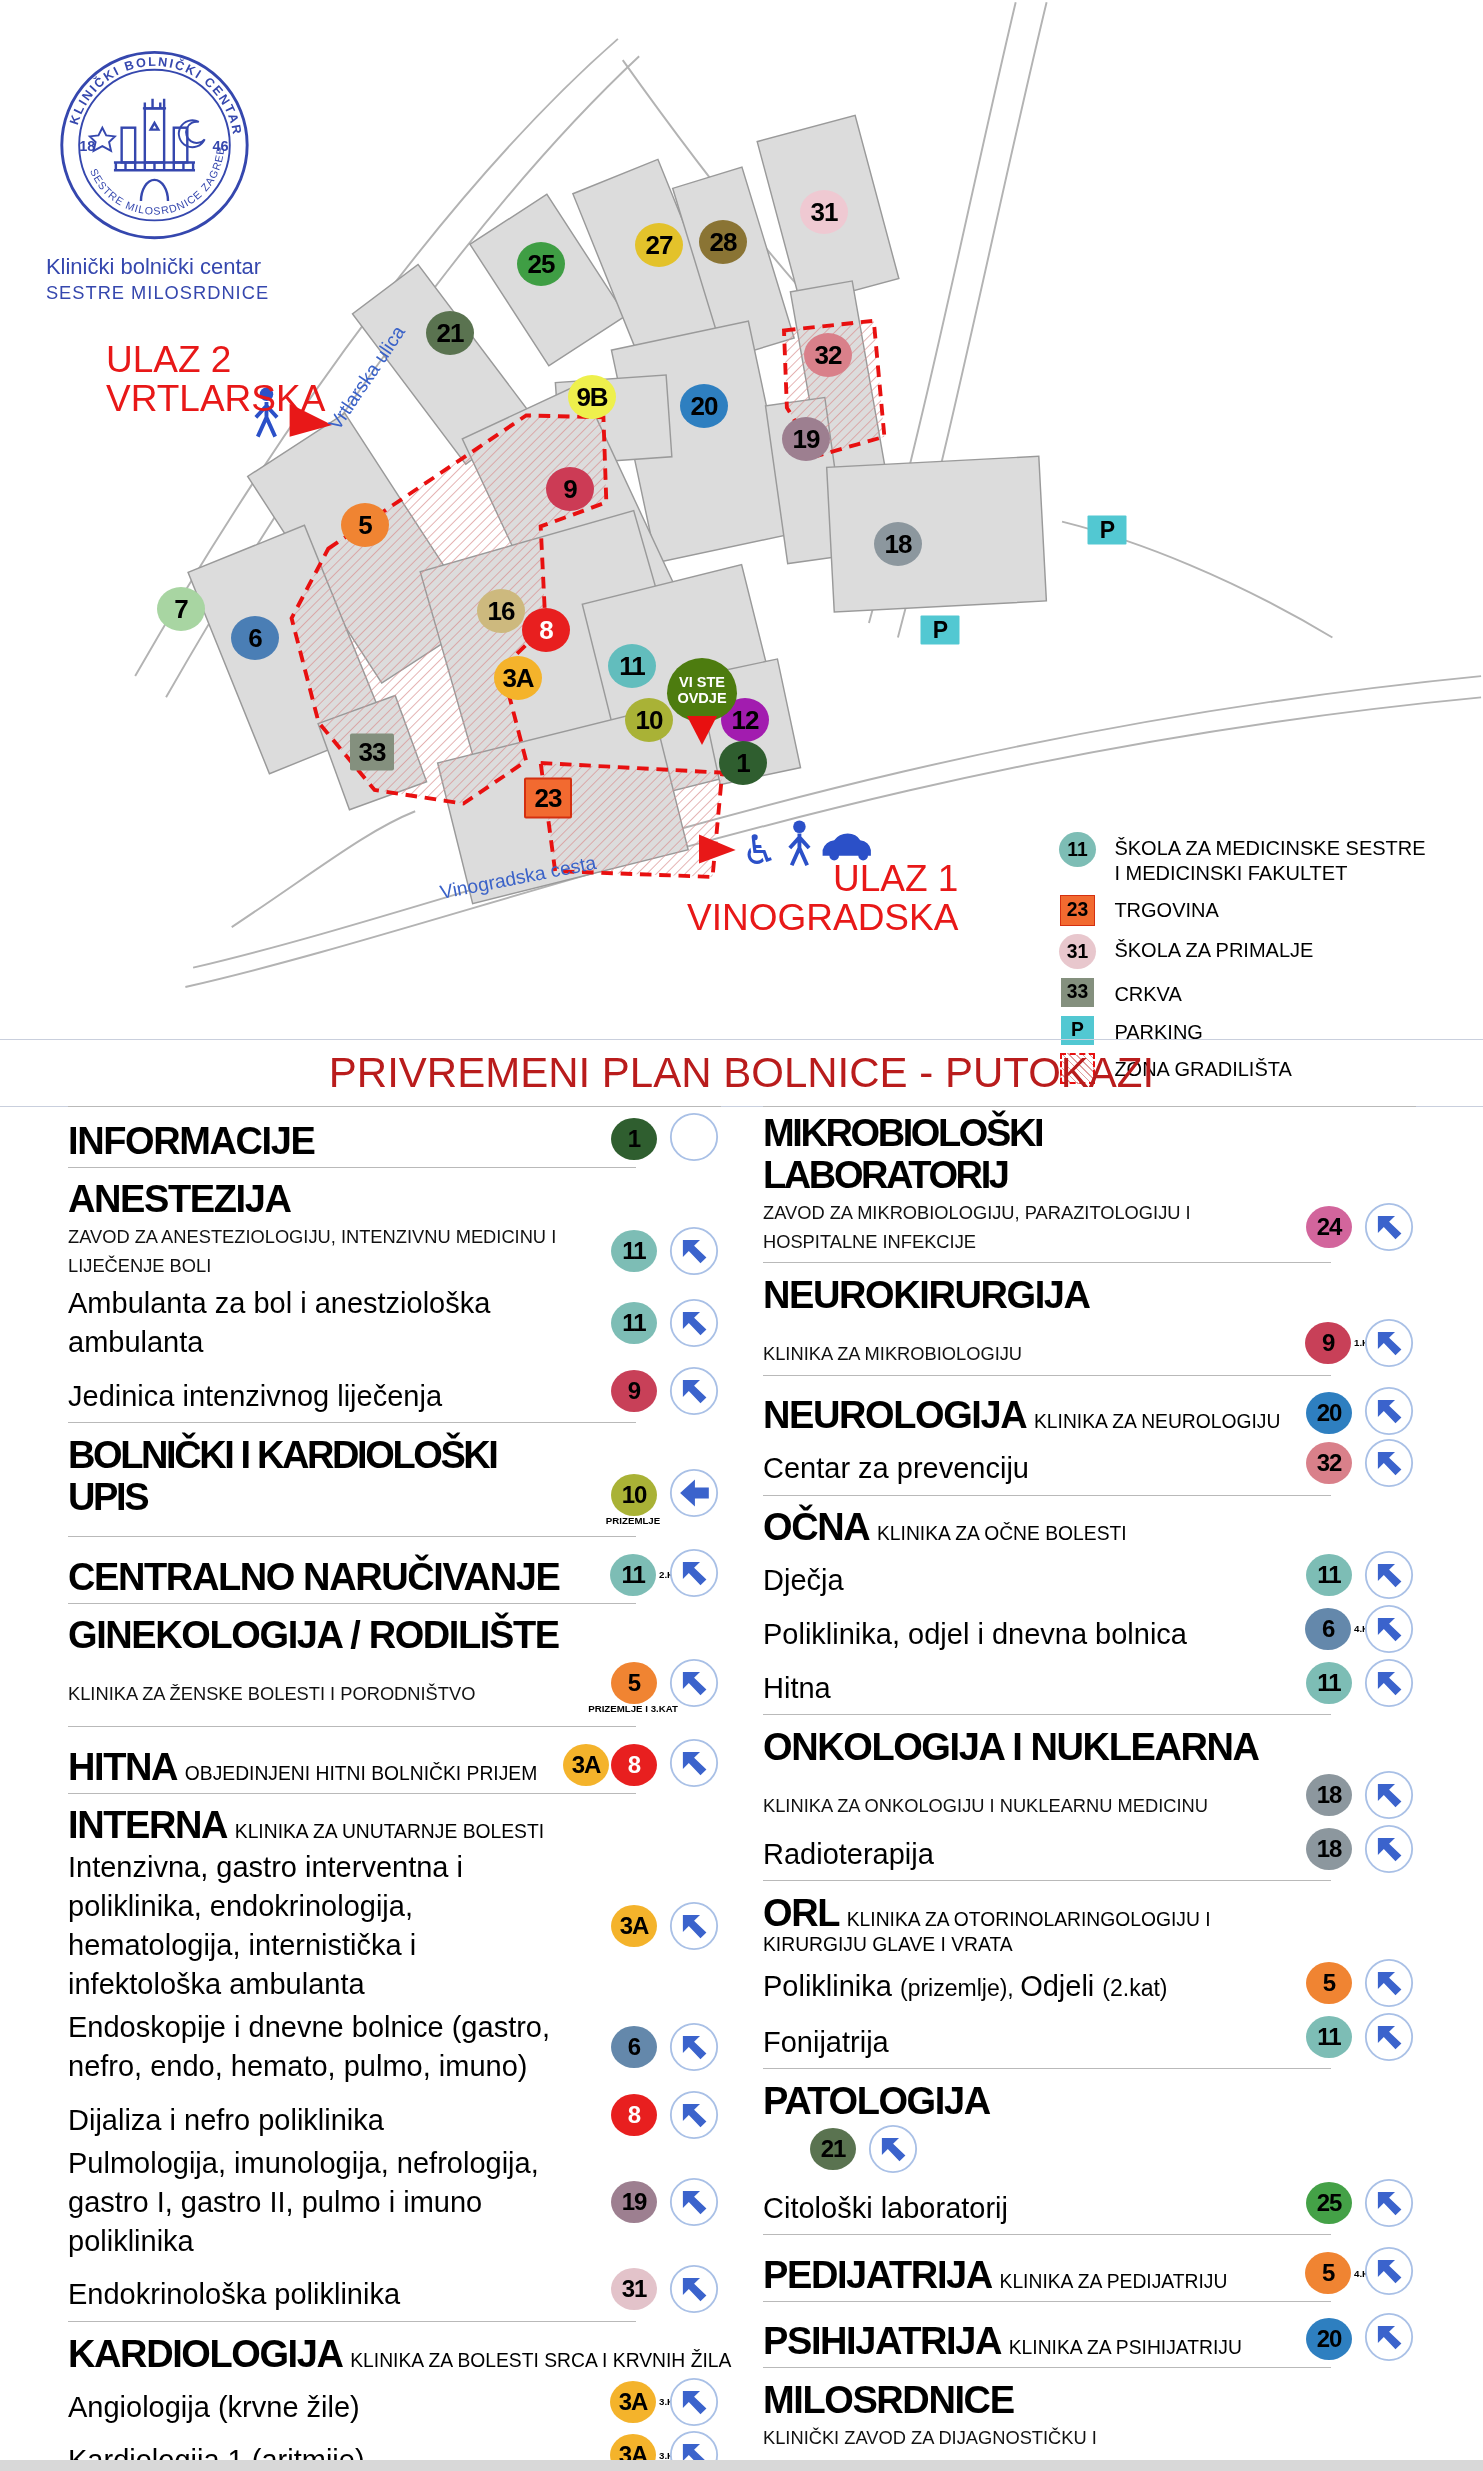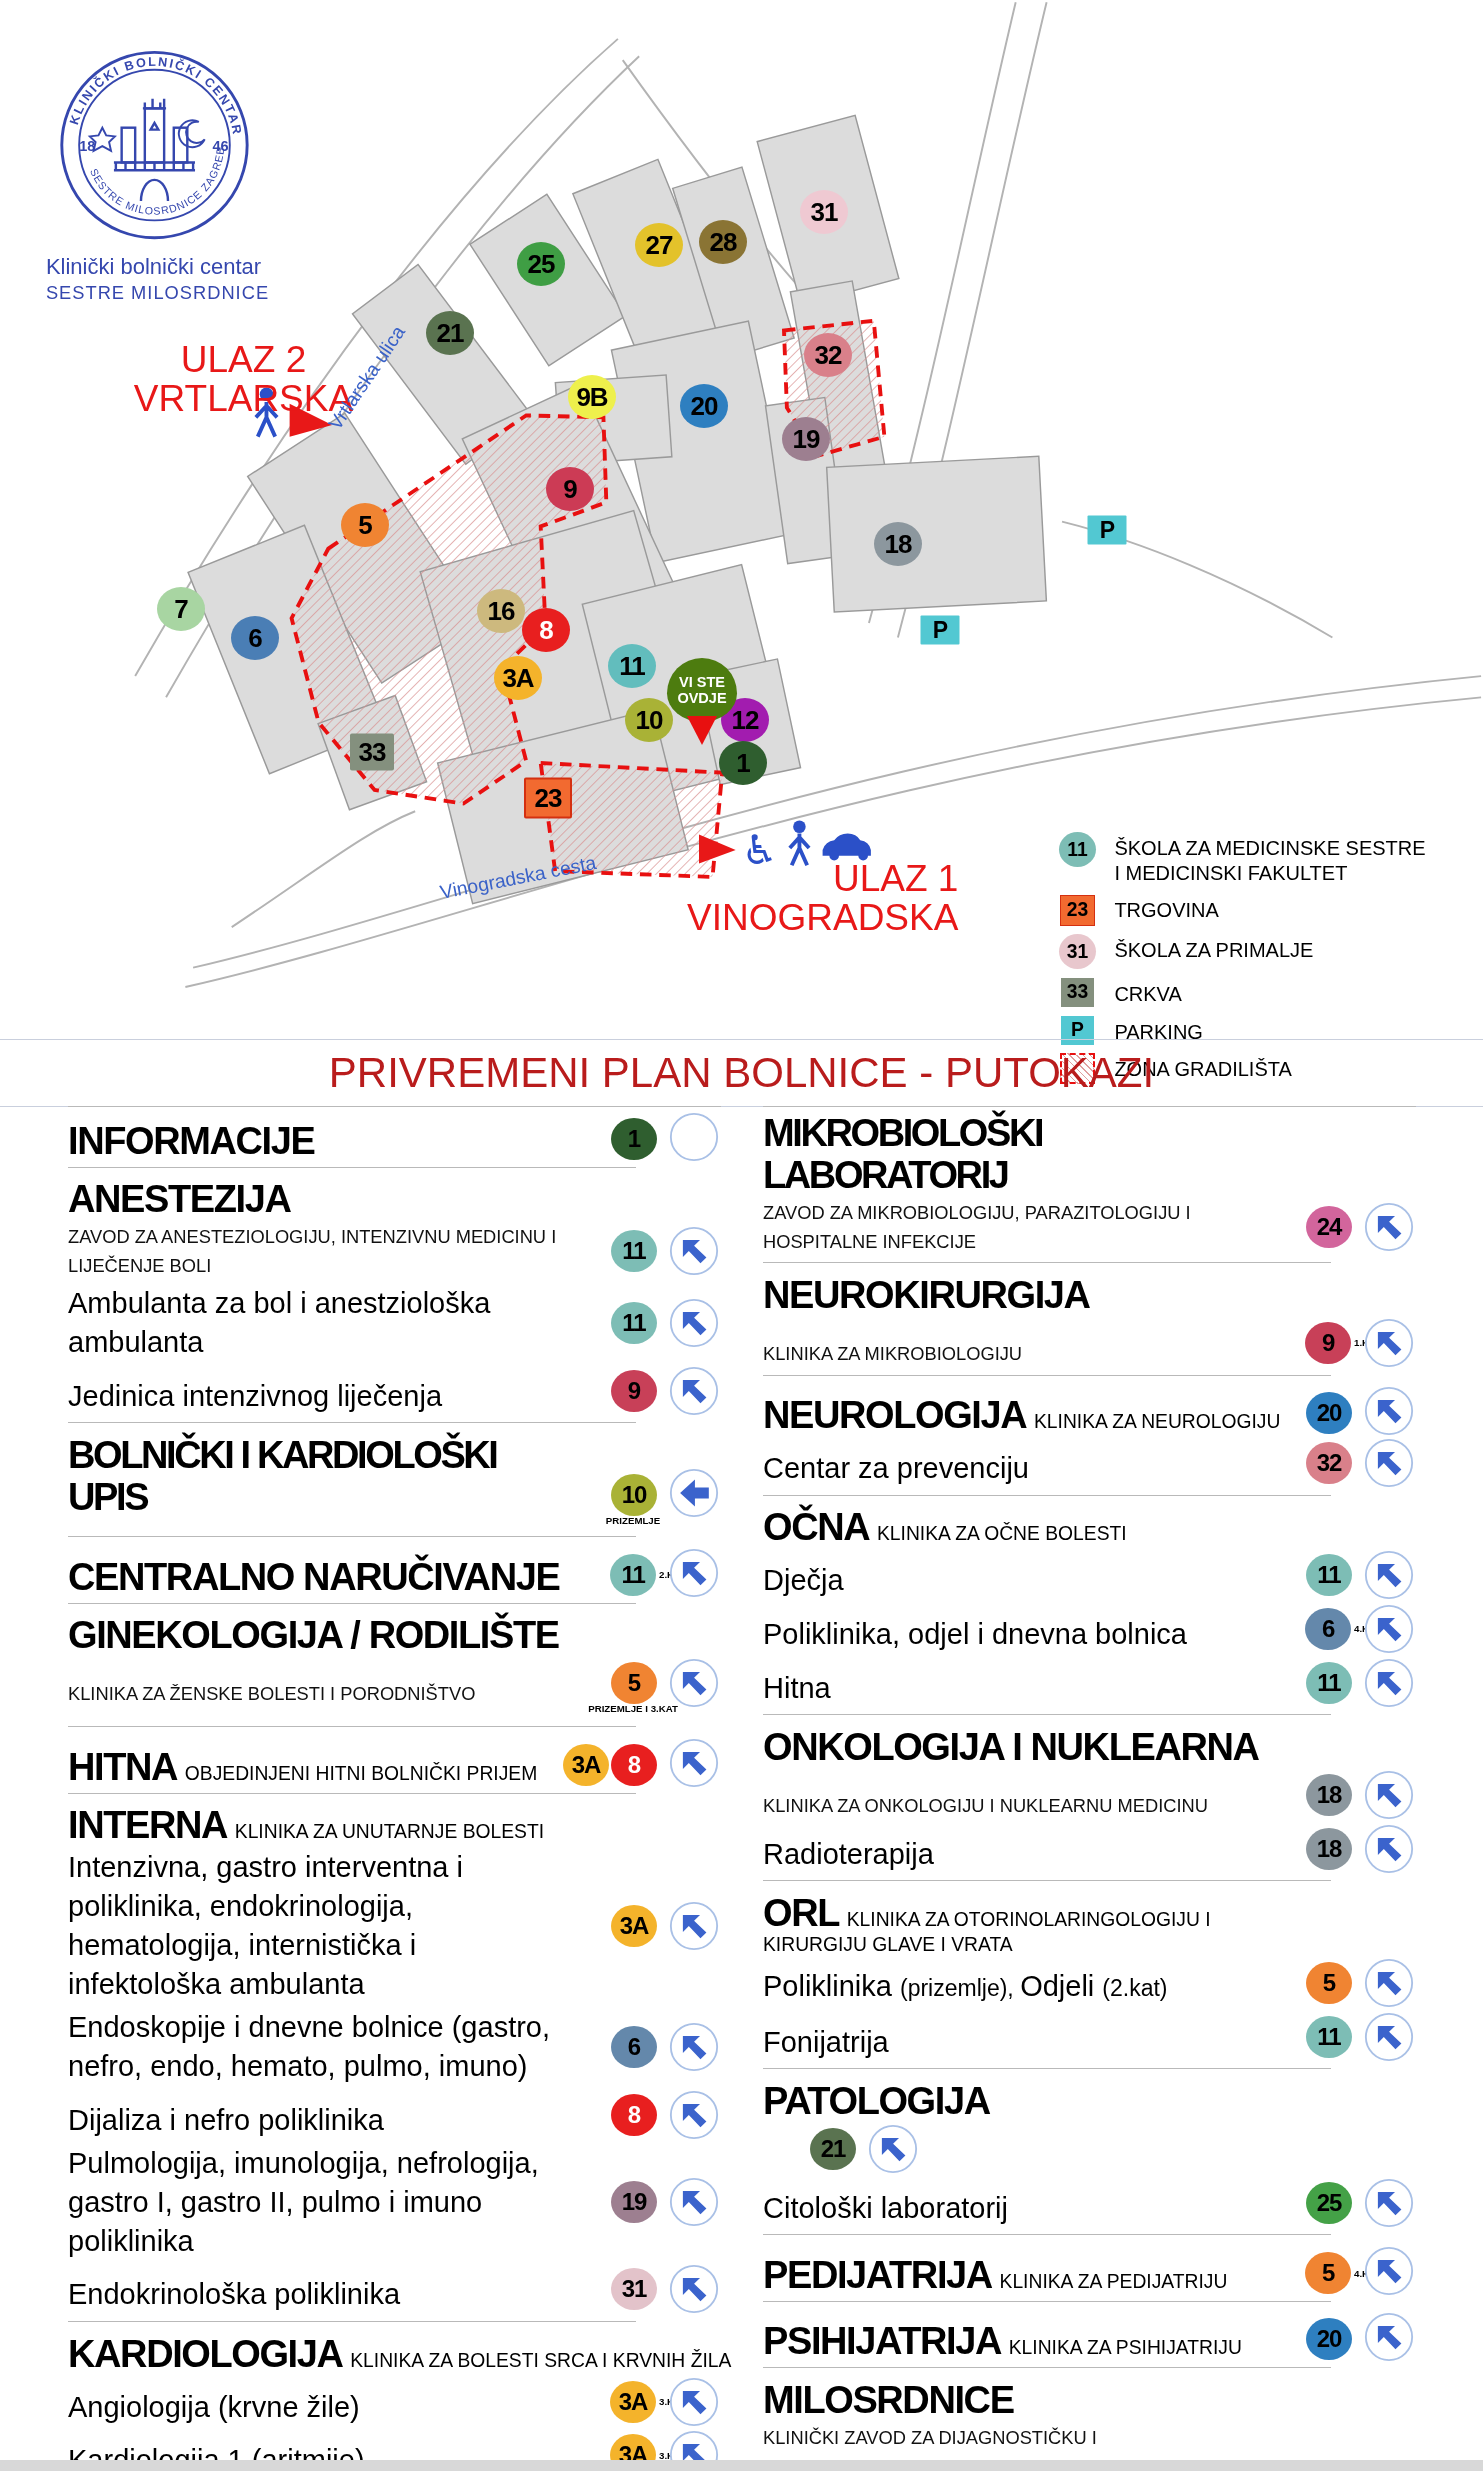--- a/index.html
+++ b/index.html
@@ -7,21 +7,21 @@
   
   #map{position:absolute;left:0;top:0;width:1483px;height:1022px;background:#fff;}
   #map svg.base{position:absolute;left:0;top:0;}
   .marker{position:absolute;transform:translate(-50%,-50%);display:flex;align-items:center;justify-content:center;
           font-weight:bold;font-size:26px;letter-spacing:-1px;}
   .marker.circle{width:48px;height:44px;border-radius:50%;}
   .marker.square{width:44px;height:37px;border-radius:1.9px;}
   .marker.psq{width:39px;height:29px;font-size:23px;border-radius:1px;}
   .maplabel{position:absolute;color:#3a62c8;font-size:19.3px;white-space:nowrap;}
   .ulaz{position:absolute;color:#e81818;font-size:37px;line-height:39px;white-space:nowrap;}
-  #ulaz2{left:118px;top:340px;width:251px;text-align:center;}
+  #ulaz2{left:106px;top:340px;width:251px;}
   #ulaz1{left:687px;top:859px;text-align:right;}
   #pin{position:absolute;left:702px;top:658px;transform:translateX(-50%);width:70px;text-align:center;}
   #pin .bubble{width:70px;height:64px;background:#4d7c0f;border-radius:50% 50% 50% 50%/55% 55% 45% 45%;
        color:#fff;font-weight:bold;font-size:14.5px;line-height:16.4px;display:flex;flex-direction:column;align-items:center;justify-content:center;}
   #pin .tip{width:0;height:0;border-left:15.4px solid transparent;border-right:15.4px solid transparent;border-top:29px solid #e81010;margin:-5.8px auto 0;}
   
   #logo{position:absolute;left:44px;top:37px;width:251px;}
   #logo .l1{font-size:22px;color:#3547ae;margin:9.7px 0 1.9px 1.9px;}
   #logo .l2{font-size:18.3px;color:#3547ae;letter-spacing:1px;margin-left:1.9px;}
   

